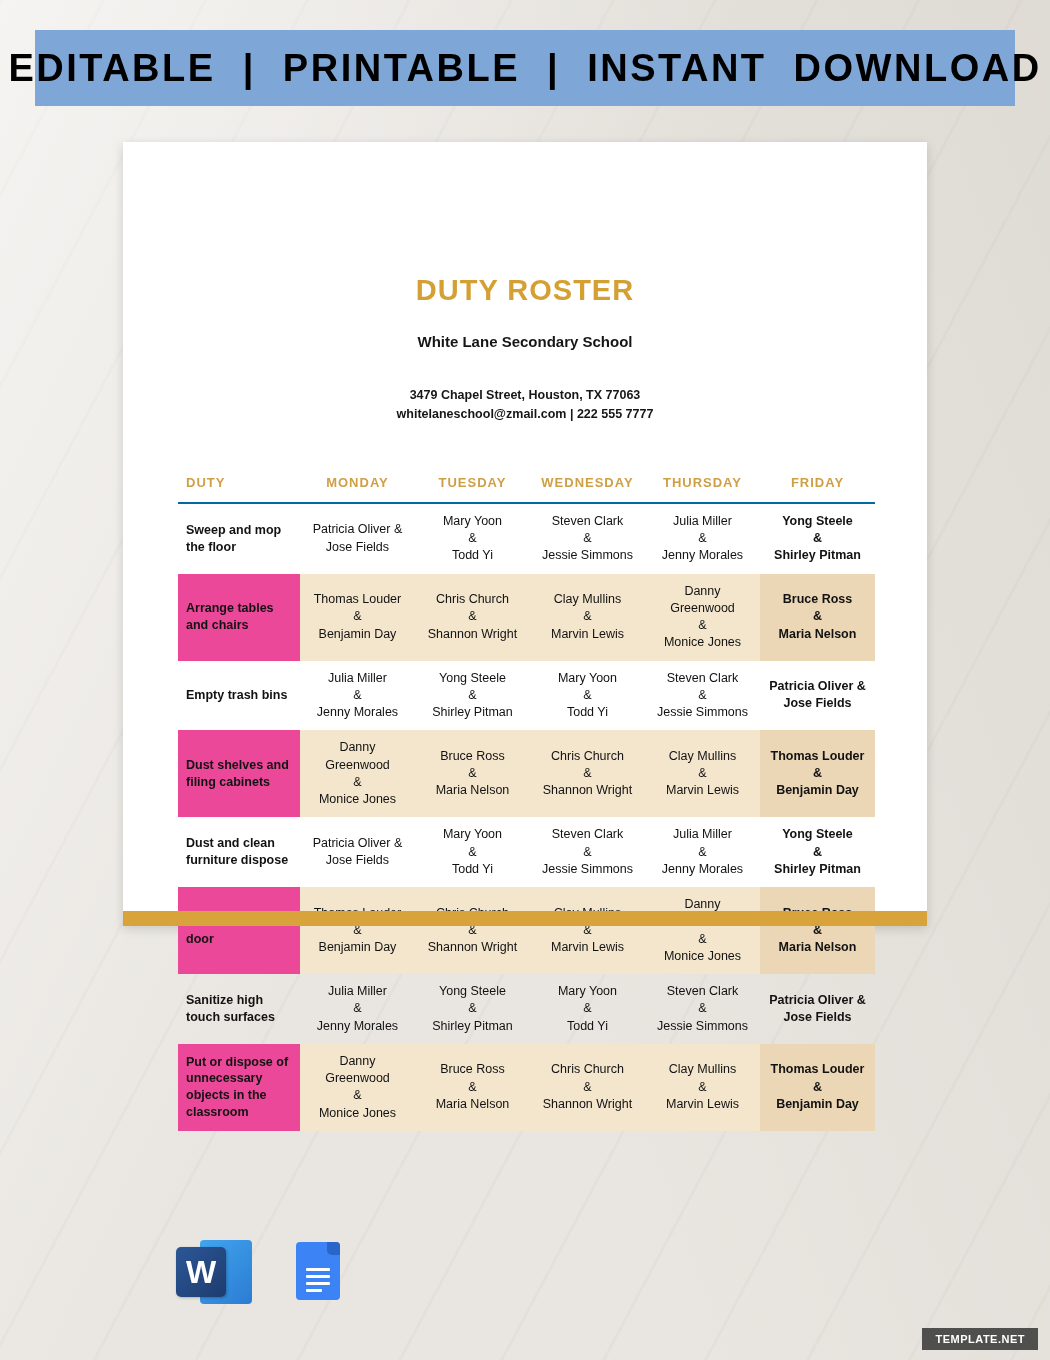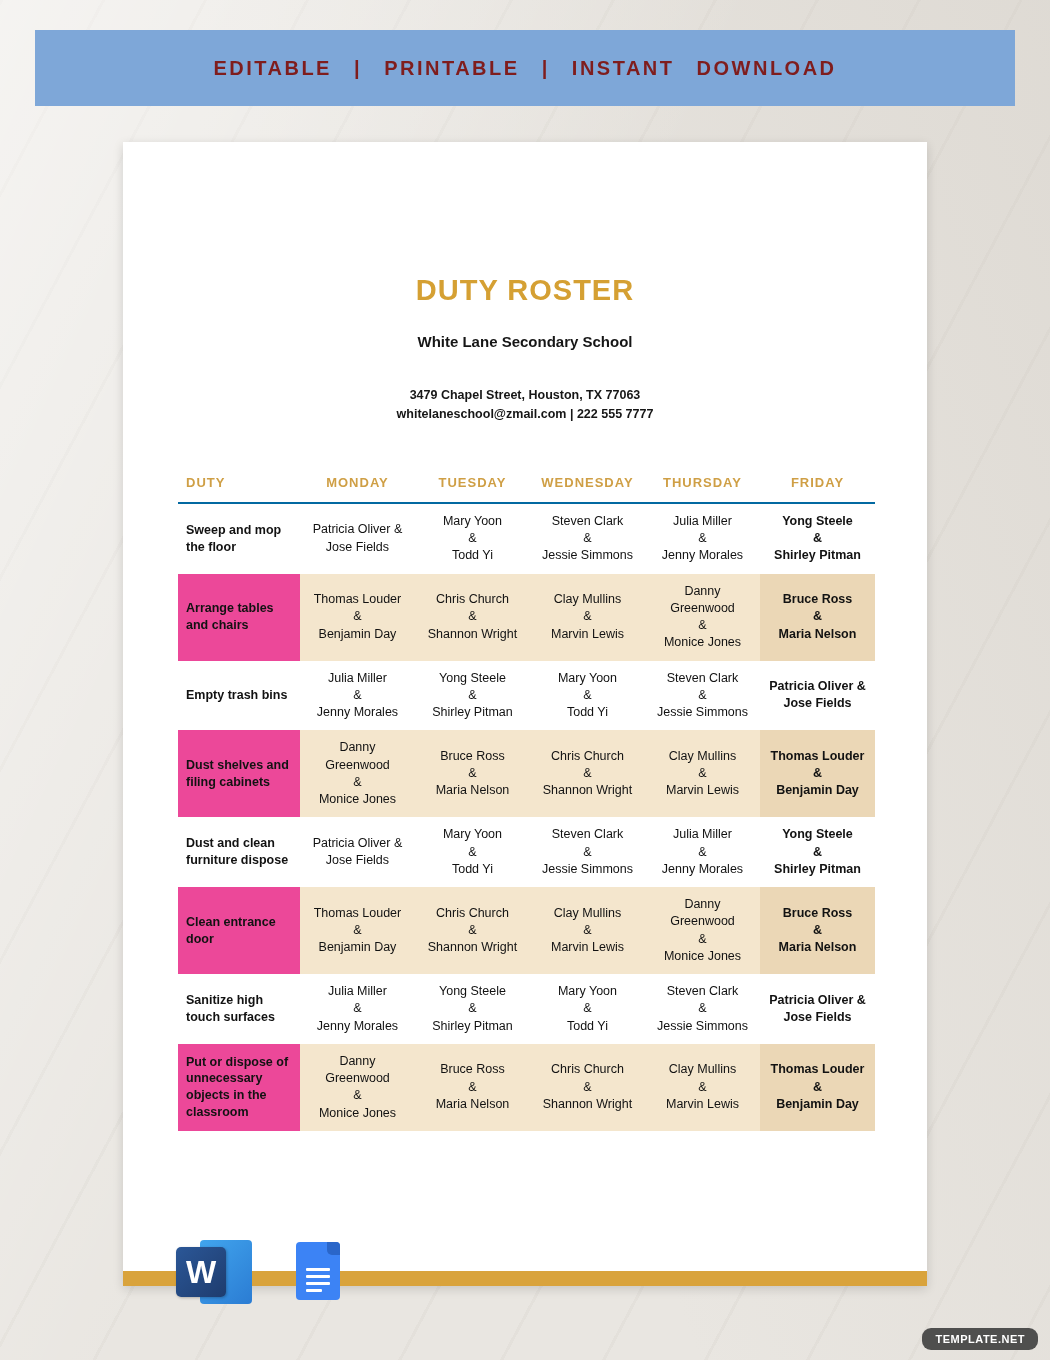--- a/index.html
+++ b/index.html
@@ -15,27 +15,27 @@
     overflow:hidden;
   }
 
   
   .banner {
     position:absolute; left:35px; top:30px; width:980px; height:76px;
     background:#7ea7d8;
     display:flex; align-items:center; justify-content:center;
   }
   .banner span {
-    color:#7f1d1d; font-size:20px; font-weight:bold;
+    color:#000000; font-size:38px; font-weight:bold;
     letter-spacing:2.5px; word-spacing:14px; white-space:nowrap;text-align:right;
   }
 
   
   .page {
-    position:absolute; left:123px; top:142px; width:804px; height:1144px;
+    position:absolute; left:123px; top:142px; width:804px; height:784px;
     background:#ffffff; box-shadow:0 3px 10px rgba(0,0,0,.14);
   }
   .page-bottom-bar {
     position:absolute; left:0; bottom:0; width:100%; height:15px; background:#d9a33c;
   }
 
   .doc-title {
     margin-top:132px; text-align:center;
     color:#d5a033; font-size:29px; font-weight:bold; letter-spacing:1px;
   }
@@ -94,21 +94,21 @@
   }
   .gd-line { position:absolute; left:10px; width:24px; height:3px; background:#ffffff; border-radius:1px; }
   .gd-line.l1 { top:26px; } .gd-line.l2 { top:33px; } .gd-line.l3 { top:40px; }
   .gd-line.l4 { top:47px; width:16px; }
 
   
   .watermark {
     position:absolute; right:12px; bottom:10px;
     background:rgba(58,58,58,.88); color:#ffffff;
     font-size:11px; font-weight:bold; letter-spacing:.5px;
-    padding:5px 13px; border-radius:9px; cursor:pointer;
+    padding:5px 13px; border-radius:0; cursor:pointer;
   }
 </style>
 </head>
 <body>
 
 <div class="banner">
   <span>EDITABLE | PRINTABLE | INSTANT DOWNLOAD</span>
 </div>
 
 <div class="page">

